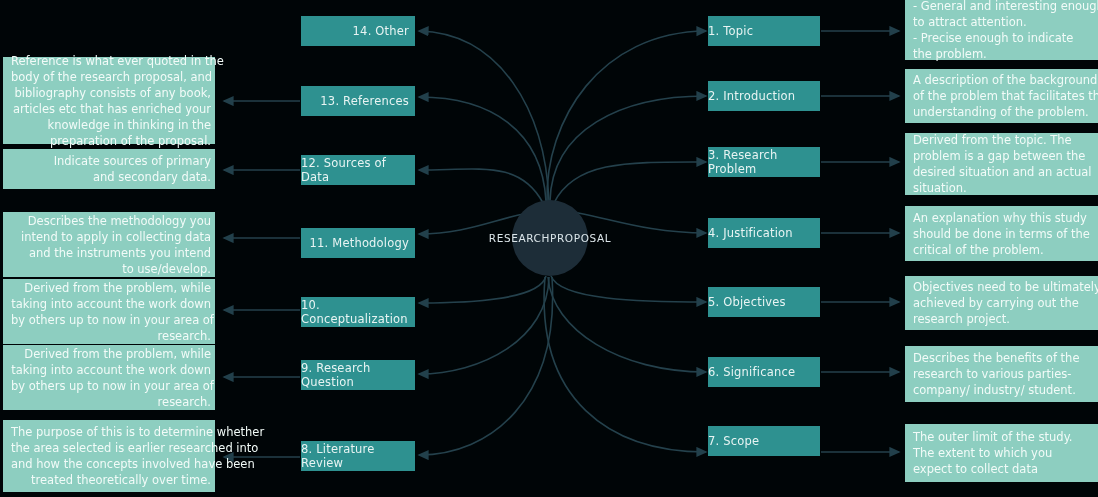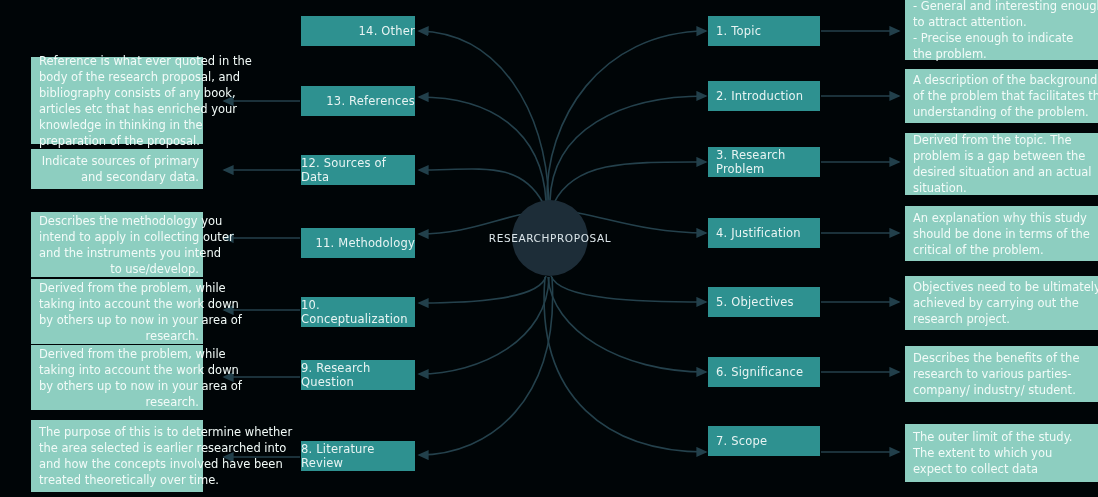--- a/index.html
+++ b/index.html
@@ -4,27 +4,27 @@
 <style>
   html,body{margin:0;padding:0;background:#000507;}
   body{width:1098px;height:497px;overflow:hidden;
        font-family:"DejaVu Sans","Liberation Sans",sans-serif;}
   #stage{position:relative;width:1098px;height:497px;background:#000507;}
   svg.edges{position:absolute;left:0;top:0;width:1098px;height:497px;pointer-events:none;}
 
   .node{position:absolute;background:#2E9190;color:#E8F4F3;
         font-size:11.5px;letter-spacing:.2px;display:flex;align-items:center;
         box-sizing:border-box;}
-  .node.left{justify-content:flex-end;left:301px;width:114px;height:30px;}
-  .node.right{justify-content:flex-start;padding-left:8px;left:708px;width:112px;height:30px;}
+  .node.left{justify-content:flex-end;padding-right:6px;left:301px;width:114px;height:30px;}
+  .node.right{justify-content:flex-start;padding-left:0;left:708px;width:112px;height:30px;}
 
   .desc{position:absolute;background:#8DCEC0;color:#F2FBF8;
         font-size:11.5px;line-height:16px;box-sizing:border-box;}
-  .desc.left{left:3px;width:172px;text-align:right;padding:6px 4px 6px 8px;
-             display:flex;flex-direction:column;justify-content:center;margin-left:28px;}
+  .desc.left{left:3px;width:212px;text-align:right;padding:6px 4px 6px 8px;
+             display:flex;flex-direction:column;justify-content:center;}
   .desc.right{left:905px;width:193px;text-align:left;padding:6px 8px 6px 8px;
               display:flex;flex-direction:column;justify-content:center;}
   .desc div{white-space:nowrap;}
   .desc.left div{margin-left:auto;}
 
   .hub{position:absolute;left:512px;top:200px;width:76px;height:76px;border-radius:50%;
        background:#1D2D38;color:#DCE6EA;display:flex;flex-direction:row;
        align-items:center;justify-content:center;font-size:10.5px;line-height:14px;
        letter-spacing:.6px;text-align:center;}
 </style>
@@ -170,21 +170,21 @@
       <div>articles etc that has enriched your</div>
       <div>knowledge in thinking in the</div>
       <div>preparation of the proposal.</div>
     </div>
   <div class="desc left" style="top:149px;height:40px">
       <div>Indicate sources of primary</div>
       <div>and secondary data.</div>
     </div>
   <div class="desc left" style="top:212px;height:65px">
       <div>Describes the methodology you</div>
-      <div>intend to apply in collecting outer</div>
+      <div>intend to apply in collecting data</div>
       <div>and the instruments you intend</div>
       <div>to use/develop.</div>
     </div>
   <div class="desc left" style="top:279px;height:65px">
       <div>Derived from the problem, while</div>
       <div>taking into account the work down</div>
       <div>by others up to now in your area of</div>
       <div>research.</div>
     </div>
   <div class="desc left" style="top:345px;height:65px">

